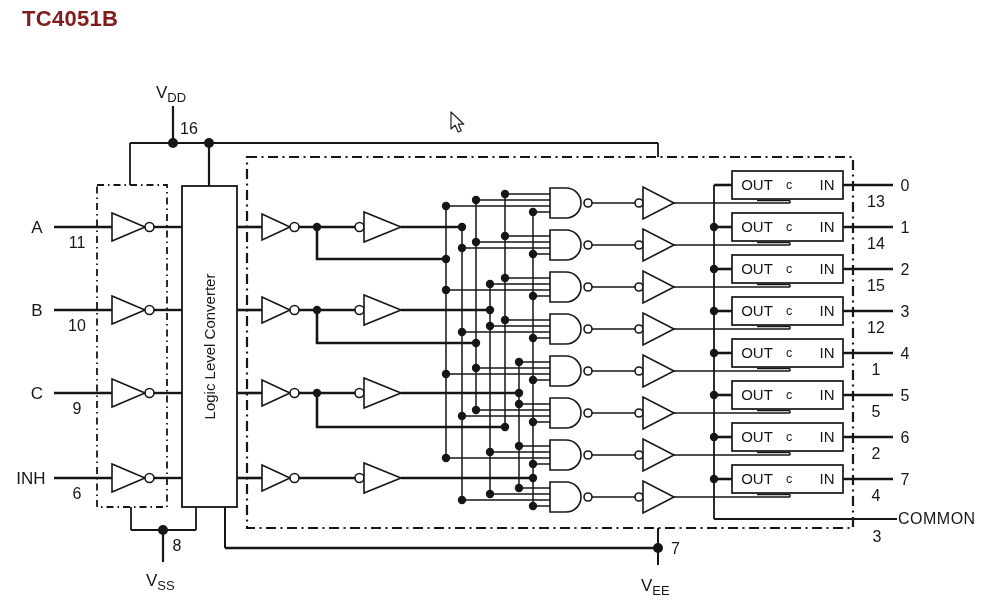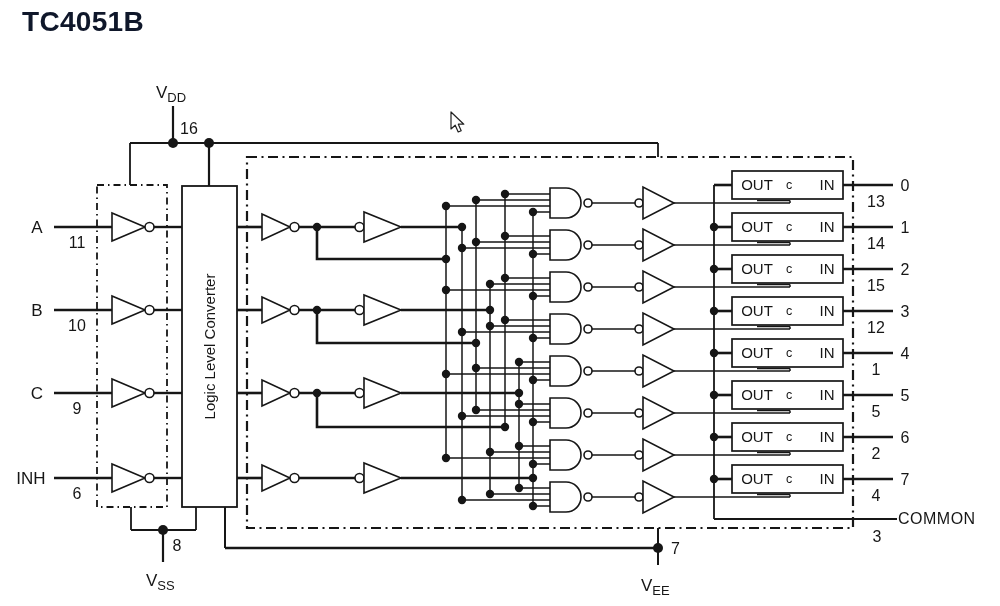--- a/index.html
+++ b/index.html
@@ -1,19 +1,19 @@
 <!DOCTYPE html>
 <html><head>
 <meta charset="utf-8">
 <style>
   html,body{margin:0;padding:0;background:#ffffff;}
   body{width:1000px;height:606px;position:relative;overflow:hidden;
        font-family:"Liberation Sans", sans-serif;}
   #page-title{position:absolute;left:22px;top:6px;margin:0;
-      font-size:28px;font-weight:bold;color:#0f172a;letter-spacing:.3px;
+      font-size:22px;font-weight:bold;color:#7f1d1d;letter-spacing:.3px;
       font-family:"Liberation Sans", sans-serif;}
   #diagram{position:absolute;left:0;top:0;}
   svg text{font-family:"Liberation Sans", sans-serif;fill:#161616;}
 </style>
 </head>
 <body>
 
 <h1 id="page-title">TC4051B</h1>
 
 <svg id="diagram" width="1000" height="606" viewBox="0 0 1000 606">

